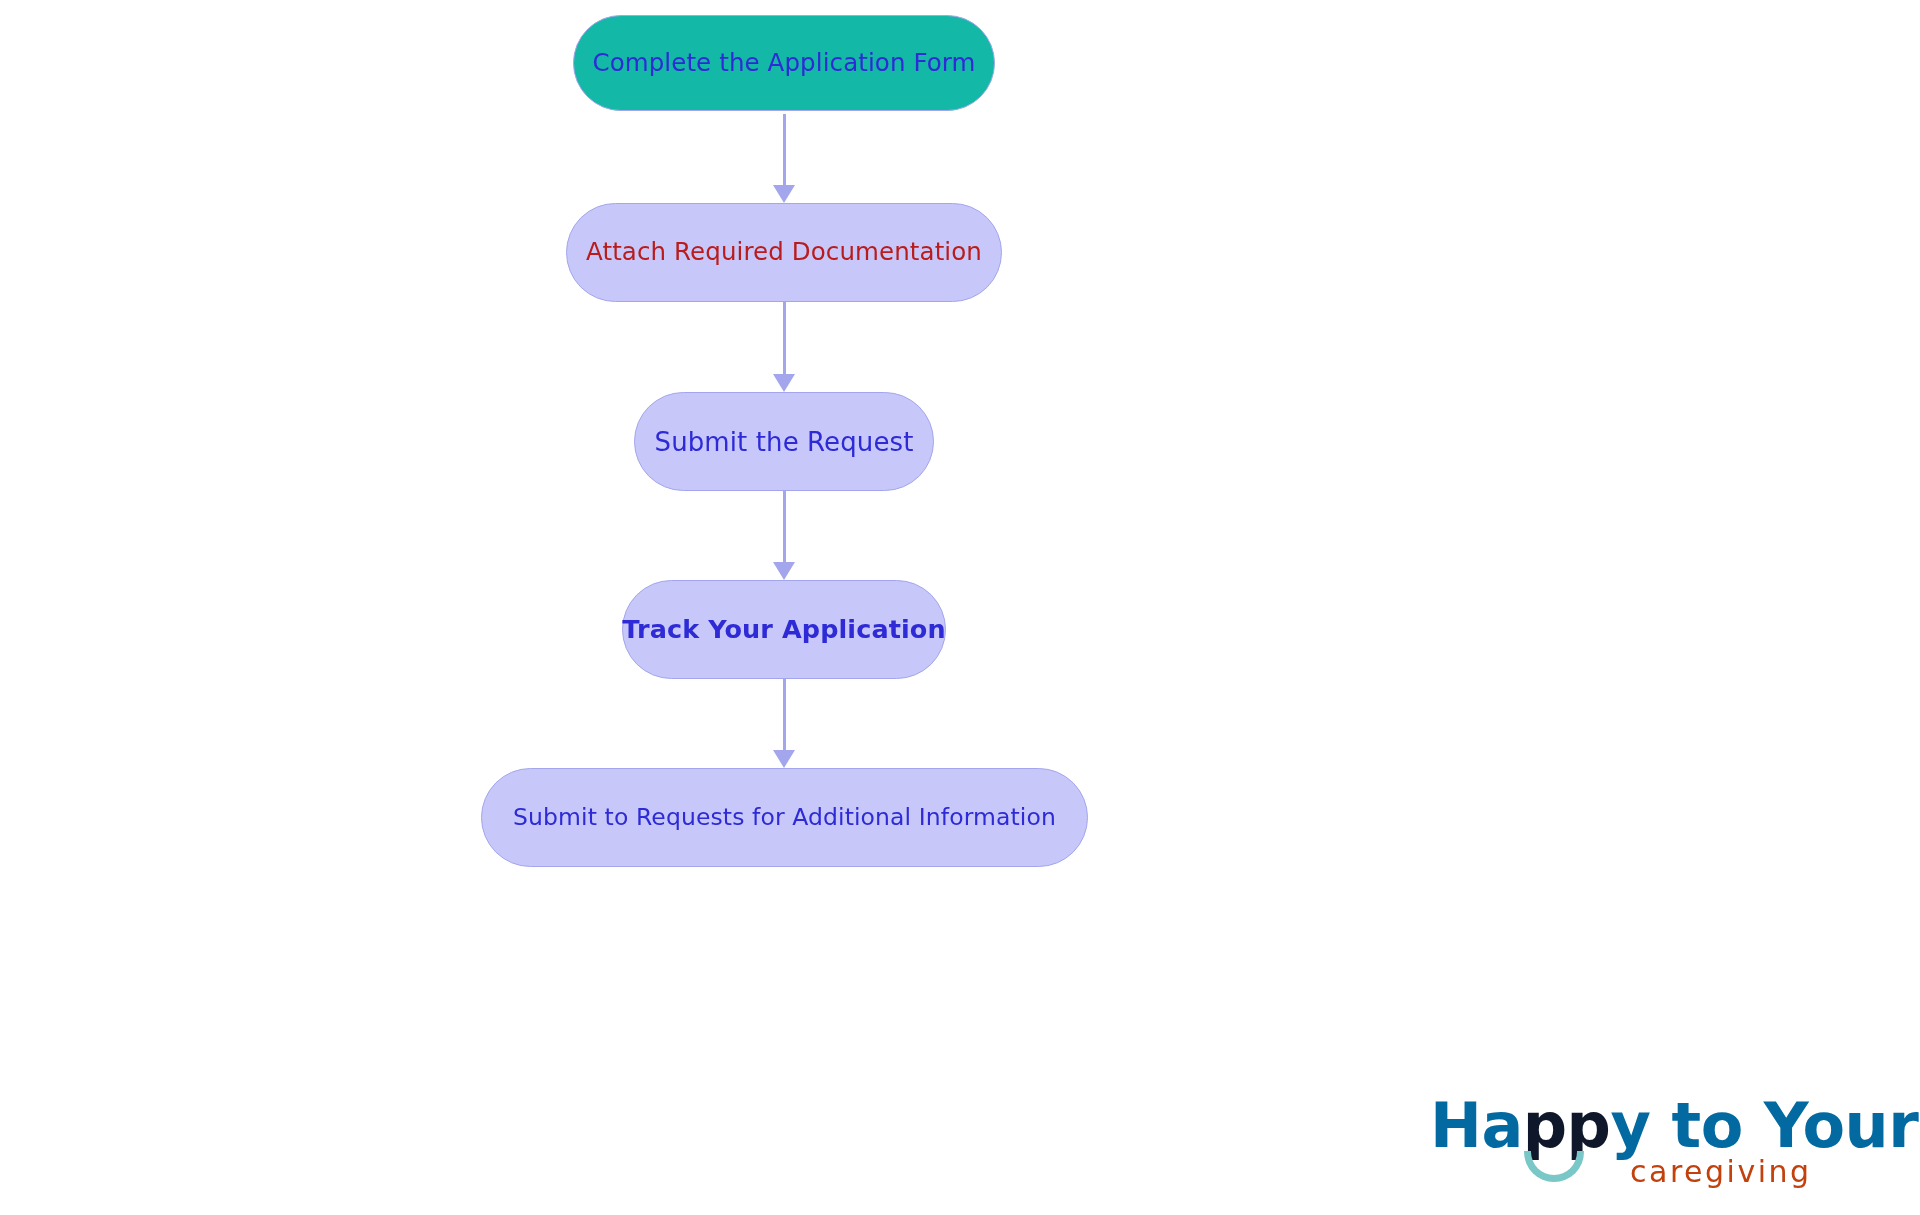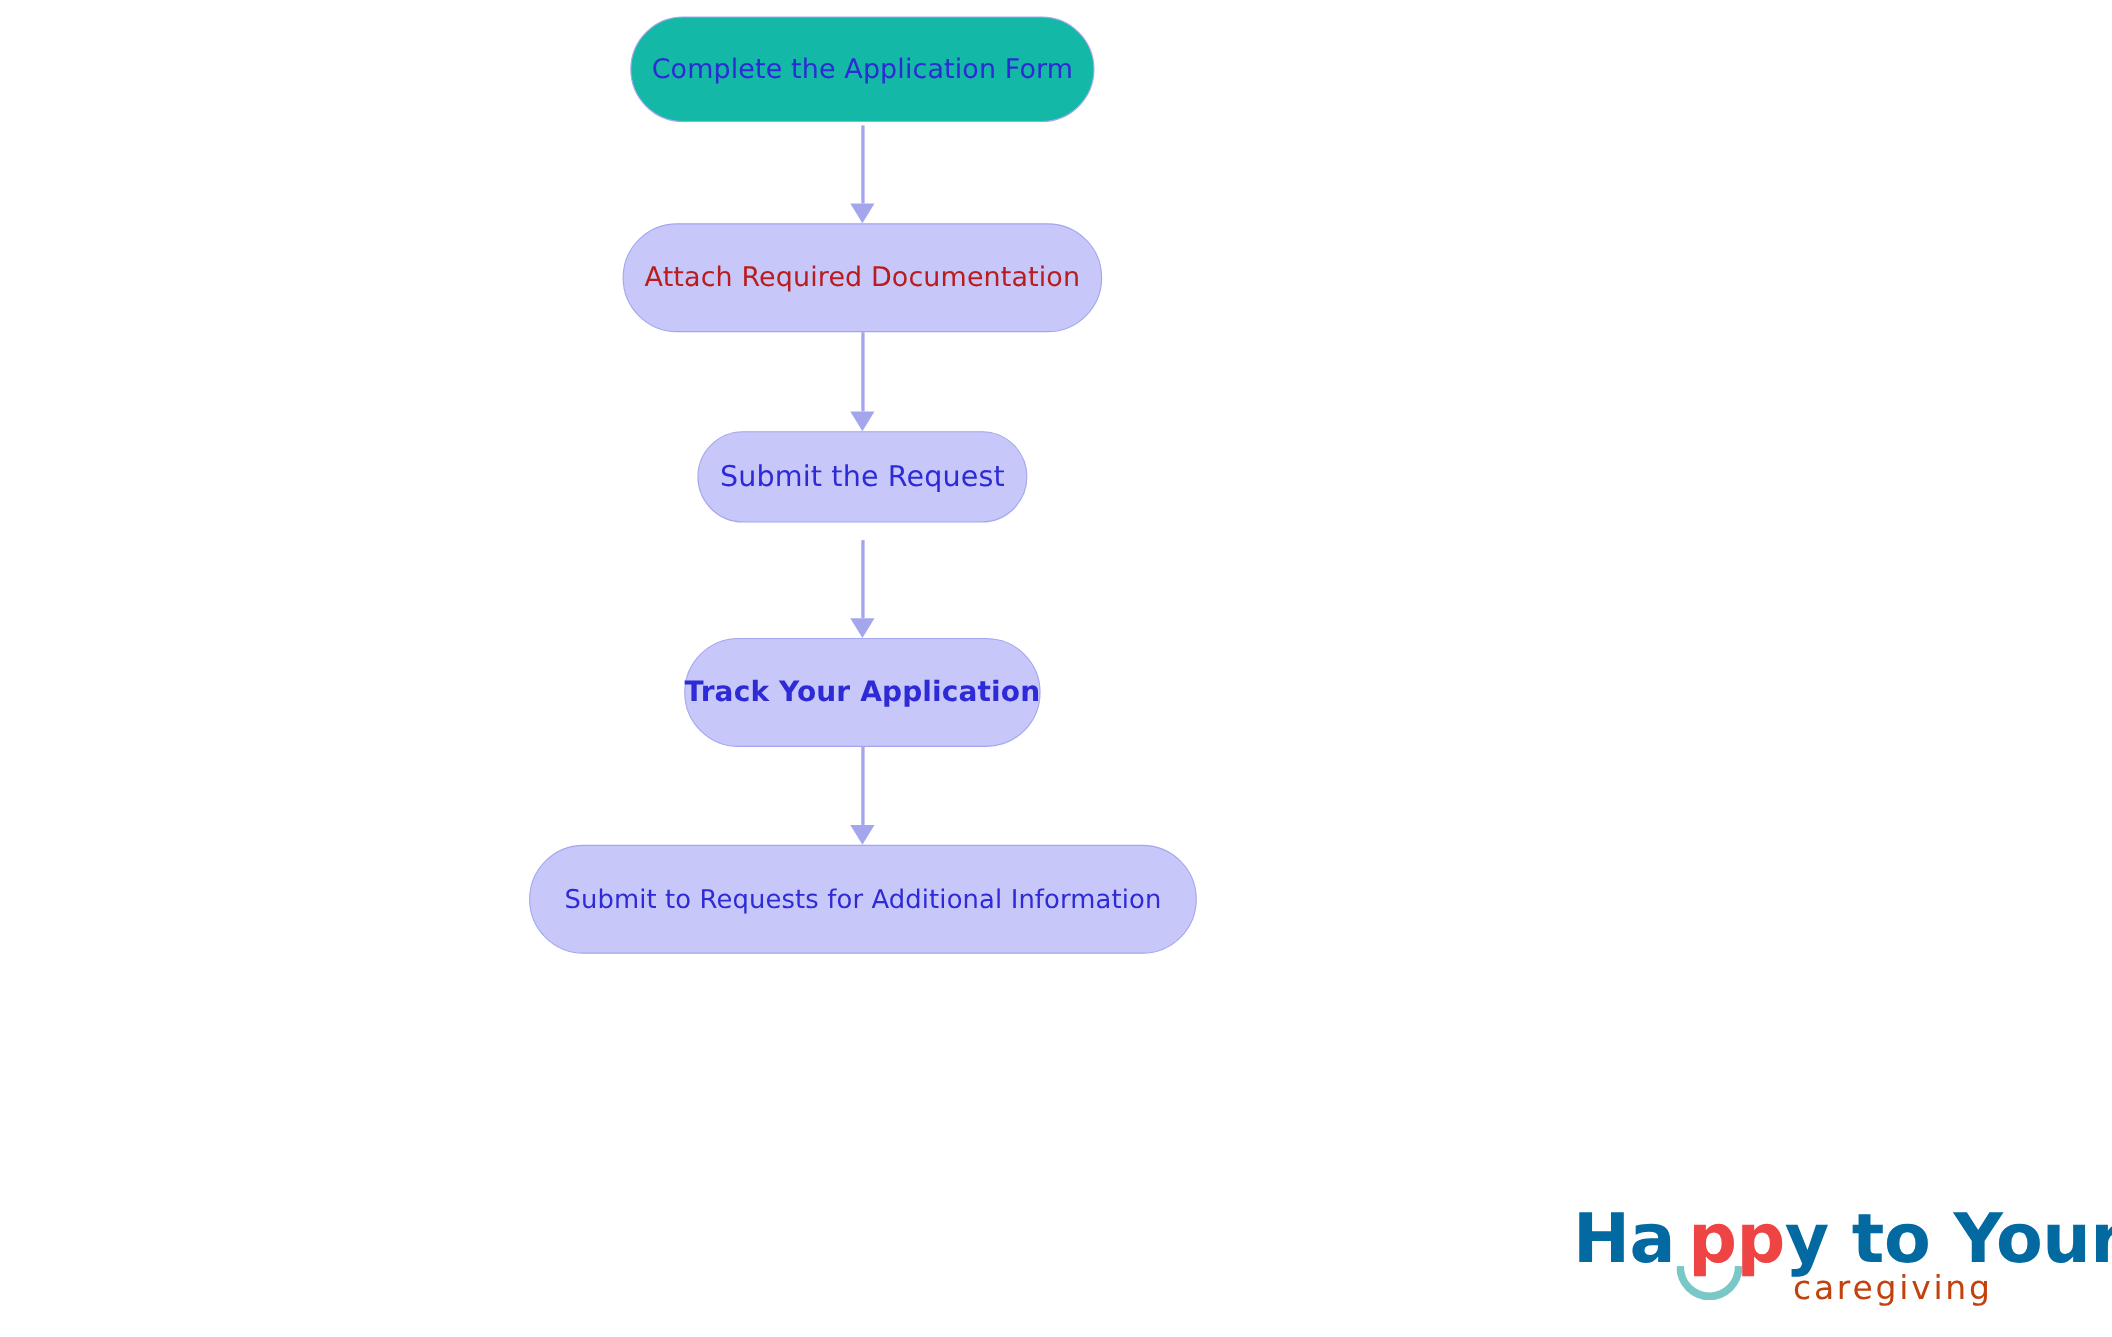--- a/index.html
+++ b/index.html
@@ -73,21 +73,21 @@
     left: 0;
     top: 0;
     font-family: "DejaVu Sans", sans-serif;
     font-size: 62px;
     font-weight: bold;
     letter-spacing: -0.5px;
     line-height: 1;
     white-space: nowrap;
   }
   .lg-coral { color: #0369a1; }
-  .lg-teal  { color: #ef4444; margin-left: 12px; }
+  .lg-teal  { color: #0f172a; }
 
   .logo-smile {
     position: absolute;
     left: 94px;
     top: 56px;
     width: 46px;
     height: 24px;
     border: 7px solid #79c7c6;
     border-top: none;
     border-radius: 0 0 40px 40px;
@@ -117,21 +117,21 @@
     <div class="connector" style="left: 782.5px; top: 491px; height: 71px; background: rgb(163, 166, 236);"></div>
     <div class="arrowhead" style="left: 773px; top: 562px; border-top-color: rgb(163, 166, 236);"></div>
     <div class="connector" style="left: 782.5px; top: 679px; height: 71px; background: rgb(163, 166, 236);"></div>
     <div class="arrowhead" style="left: 773px; top: 750px; border-top-color: rgb(163, 166, 236);"></div>
     <div class="node" style="left: 573px; top: 15px; width: 422px; height: 96px; background: #14b8a6; border-color: rgb(163, 166, 236); color: rgb(45, 42, 214);">
       <span class="node-label" style="font-size: 24.5px;">Complete the Application Form</span>
     </div>
     <div class="node" style="left: 566px; top: 203px; width: 436px; height: 99px; background: rgb(199, 200, 249); border-color: rgb(163, 166, 236); color: #b91c1c;">
       <span class="node-label" style="font-size: 24.5px;">Attach Required Documentation</span>
     </div>
-    <div class="node" style="left: 634px; top: 392px; width: 300px; height: 83px; background: rgb(199, 200, 249); border-color: rgb(163, 166, 236); color: rgb(45, 42, 214);">
+    <div class="node" style="left: 634px; top: 392px; width: 300px; height: 99px; background: rgb(199, 200, 249); border-color: rgb(163, 166, 236); color: rgb(45, 42, 214);">
       <span class="node-label">Submit the Request</span>
     </div>
     <div class="node" style="left: 622px; top: 580px; width: 324px; height: 99px; background: rgb(199, 200, 249); border-color: rgb(163, 166, 236); color: rgb(45, 42, 214);">
       <span class="node-label" style="font-size: 25.5px; font-weight: bold;">Track Your Application</span>
     </div>
     <div class="node" style="left: 481px; top: 768px; width: 607px; height: 99px; background: rgb(199, 200, 249); border-color: rgb(163, 166, 236); color: rgb(45, 42, 214);">
       <span class="node-label" style="font-size: 23.5px;">Submit to Requests for Additional Information</span>
     </div>
   </div>
 

